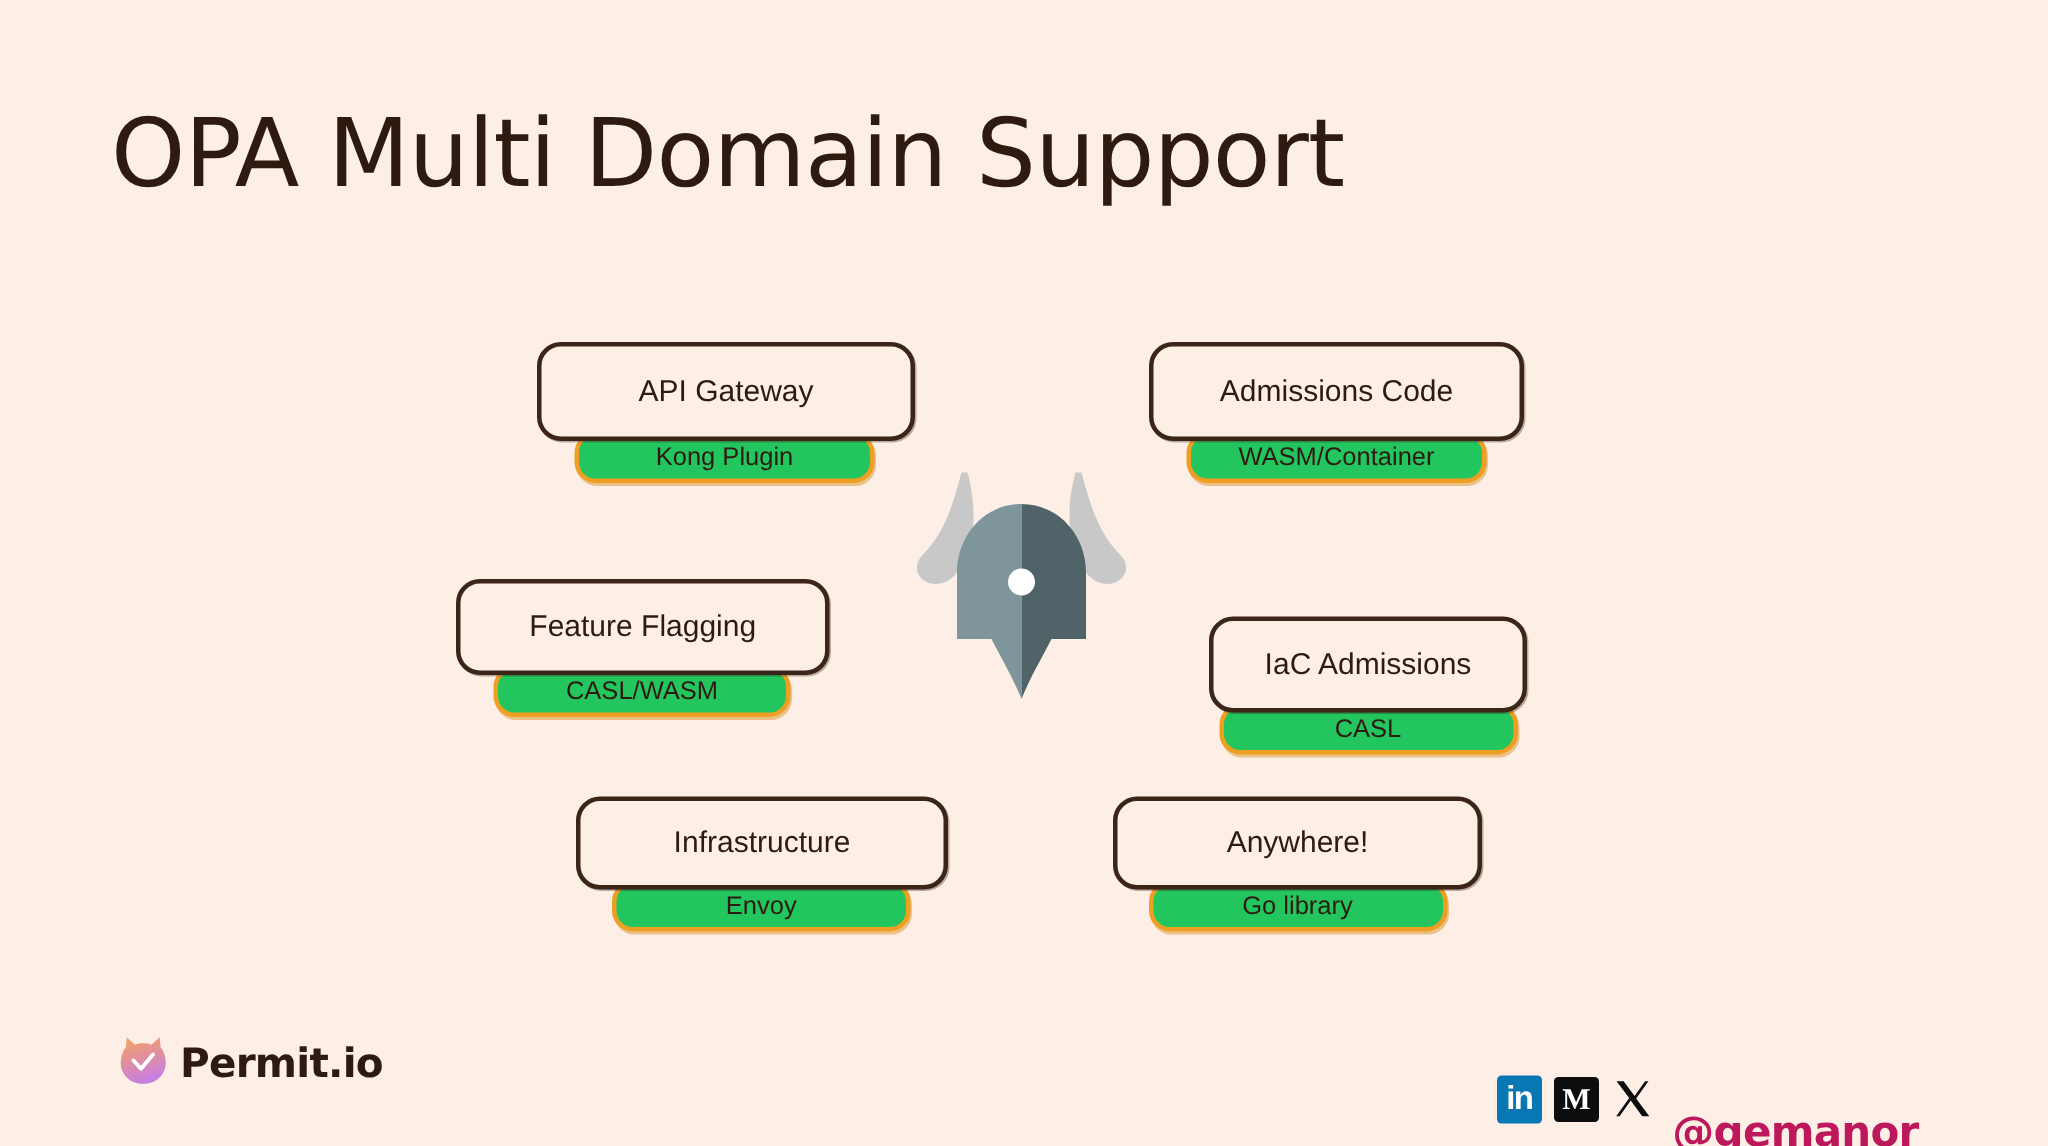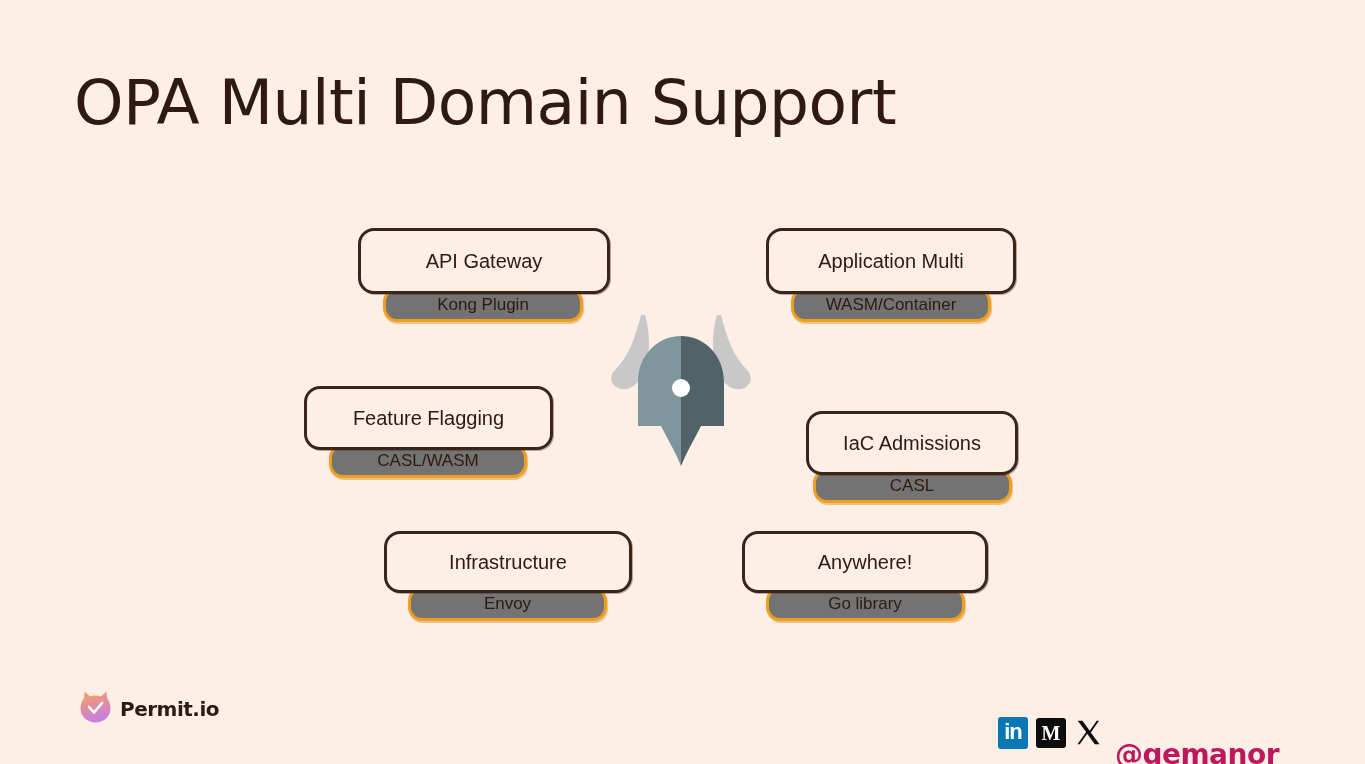--- a/index.html
+++ b/index.html
@@ -52,21 +52,21 @@
     font-size: 20px;
     font-family: "Liberation Sans", sans-serif;
     z-index: 2;
     box-shadow: 1px 1px 0 rgba(59,36,24,0.35);
   }
   .node-sub {
     position: relative;
     box-sizing: border-box;
     border: 3px solid #EE9F22;
     border-radius: 14px;
-    background: #737373;
+    background: #22c55e;
     display: flex;
     align-items: center;
     justify-content: center;
     color: #2E1A10;
     font-size: 17px;
     font-family: "Liberation Sans", sans-serif;
     z-index: 1;
     box-shadow: 1px 2px 0 rgba(214,138,20,0.45);
   }
 
@@ -109,21 +109,21 @@
   
   #permit-logo {
     position: absolute;
     left: 80px;
     top: 690px;
     display: flex;
     align-items: center;
     gap: 9px;
   }
   #permit-wordmark {
-    font-size: 20px;
+    font-size: 27px;
     font-weight: bold;
     color: #2E1A10;
     font-family: "DejaVu Sans", sans-serif;
     letter-spacing: -0.5px;
   }
 
   
   #social-bar {
     position: absolute;
     right: 86px;
@@ -186,21 +186,21 @@
     </div>
     <div class="node-sub-wrap">
       <div class="node-sub">
         <span>Kong Plugin</span>
       </div>
     </div>
   </div>
 
   <div class="node" id="node-application-code">
     <div class="node-main">
-      <span>Application Multi</span>
+      <span>Admissions Code</span>
     </div>
     <div class="node-sub-wrap">
       <div class="node-sub">
         <span>WASM/Container</span>
       </div>
     </div>
   </div>
 
   <div class="node" id="node-feature-flagging">
     <div class="node-main">

